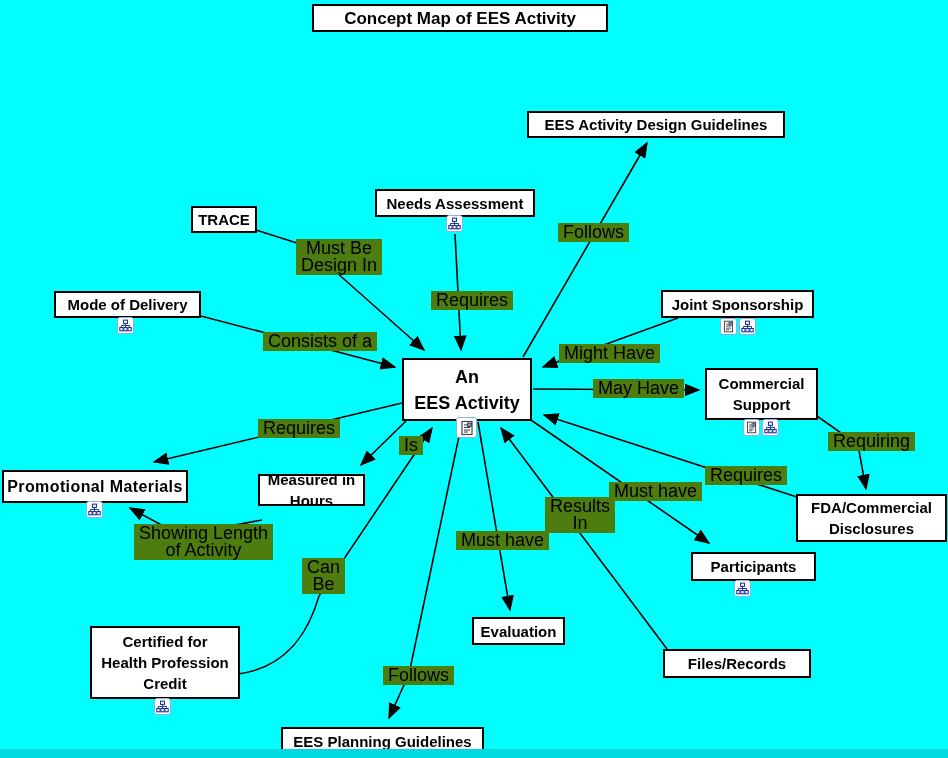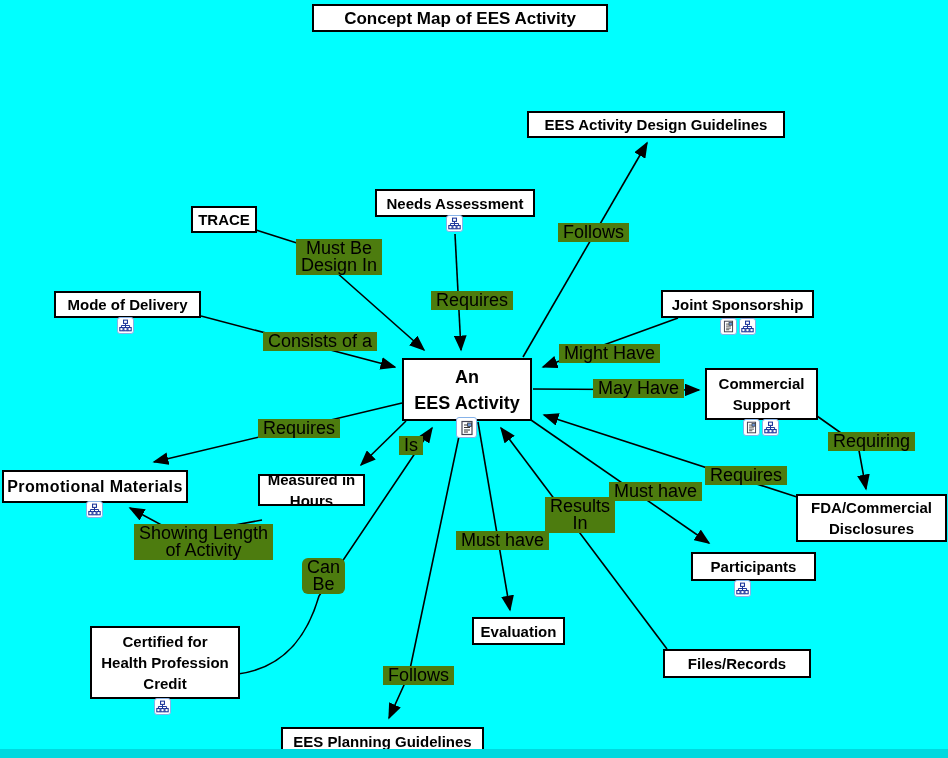--- a/index.html
+++ b/index.html
@@ -132,21 +132,21 @@
   <div class="elabel" style="left:828px;top:432px;">Requiring</div>
   <div class="elabel" style="left:258px;top:419px;">Requires</div>
   <div class="elabel" style="left:362px;top:436px;margin-left:37px;">Is</div>
   <div class="elabel" style="left:705px;top:466px;">Requires</div>
   <div class="elabel" style="left:609px;top:482px;">Must have</div>
   <div class="elabel" style="left:545px;top:497px;">Results
 In</div>
   <div class="elabel" style="left:134px;top:524px;">Showing Length
 of Activity</div>
   <div class="elabel" style="left:456px;top:531px;">Must have</div>
-  <div class="elabel" style="left:302px;top:558px;border-radius:6px;">Can
+  <div class="elabel" style="left:302px;top:558px;">Can
 Be</div>
   <div class="elabel" style="left:383px;top:666px;">Follows</div>
 
   <span class="cmicon big" style="left:456px;top:417px;">
     <svg width="16" height="16">
         <use href="#sym-document"></use>
       </svg>
     </span>
   <span class="cmicon" style="left:446px;top:215px;">
     <svg width="13" height="13">

